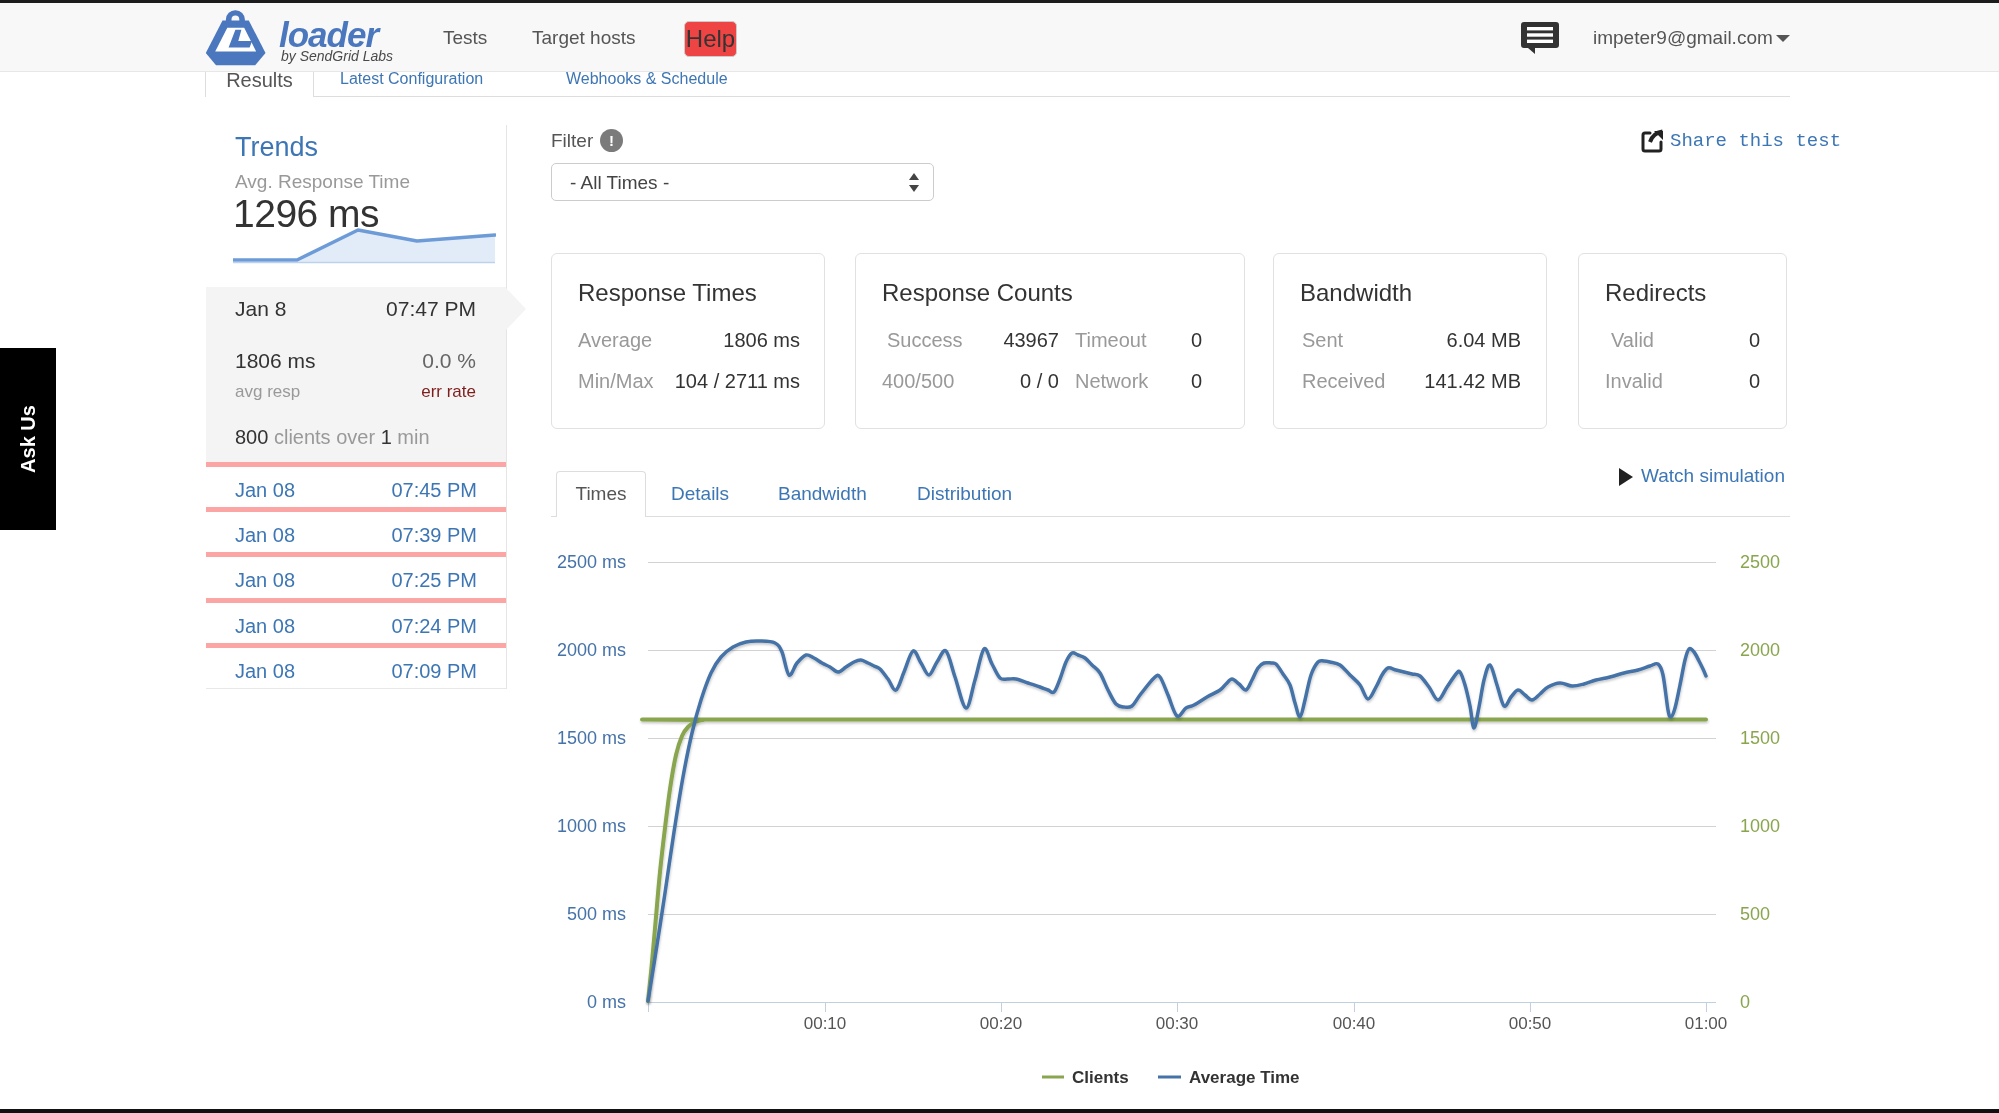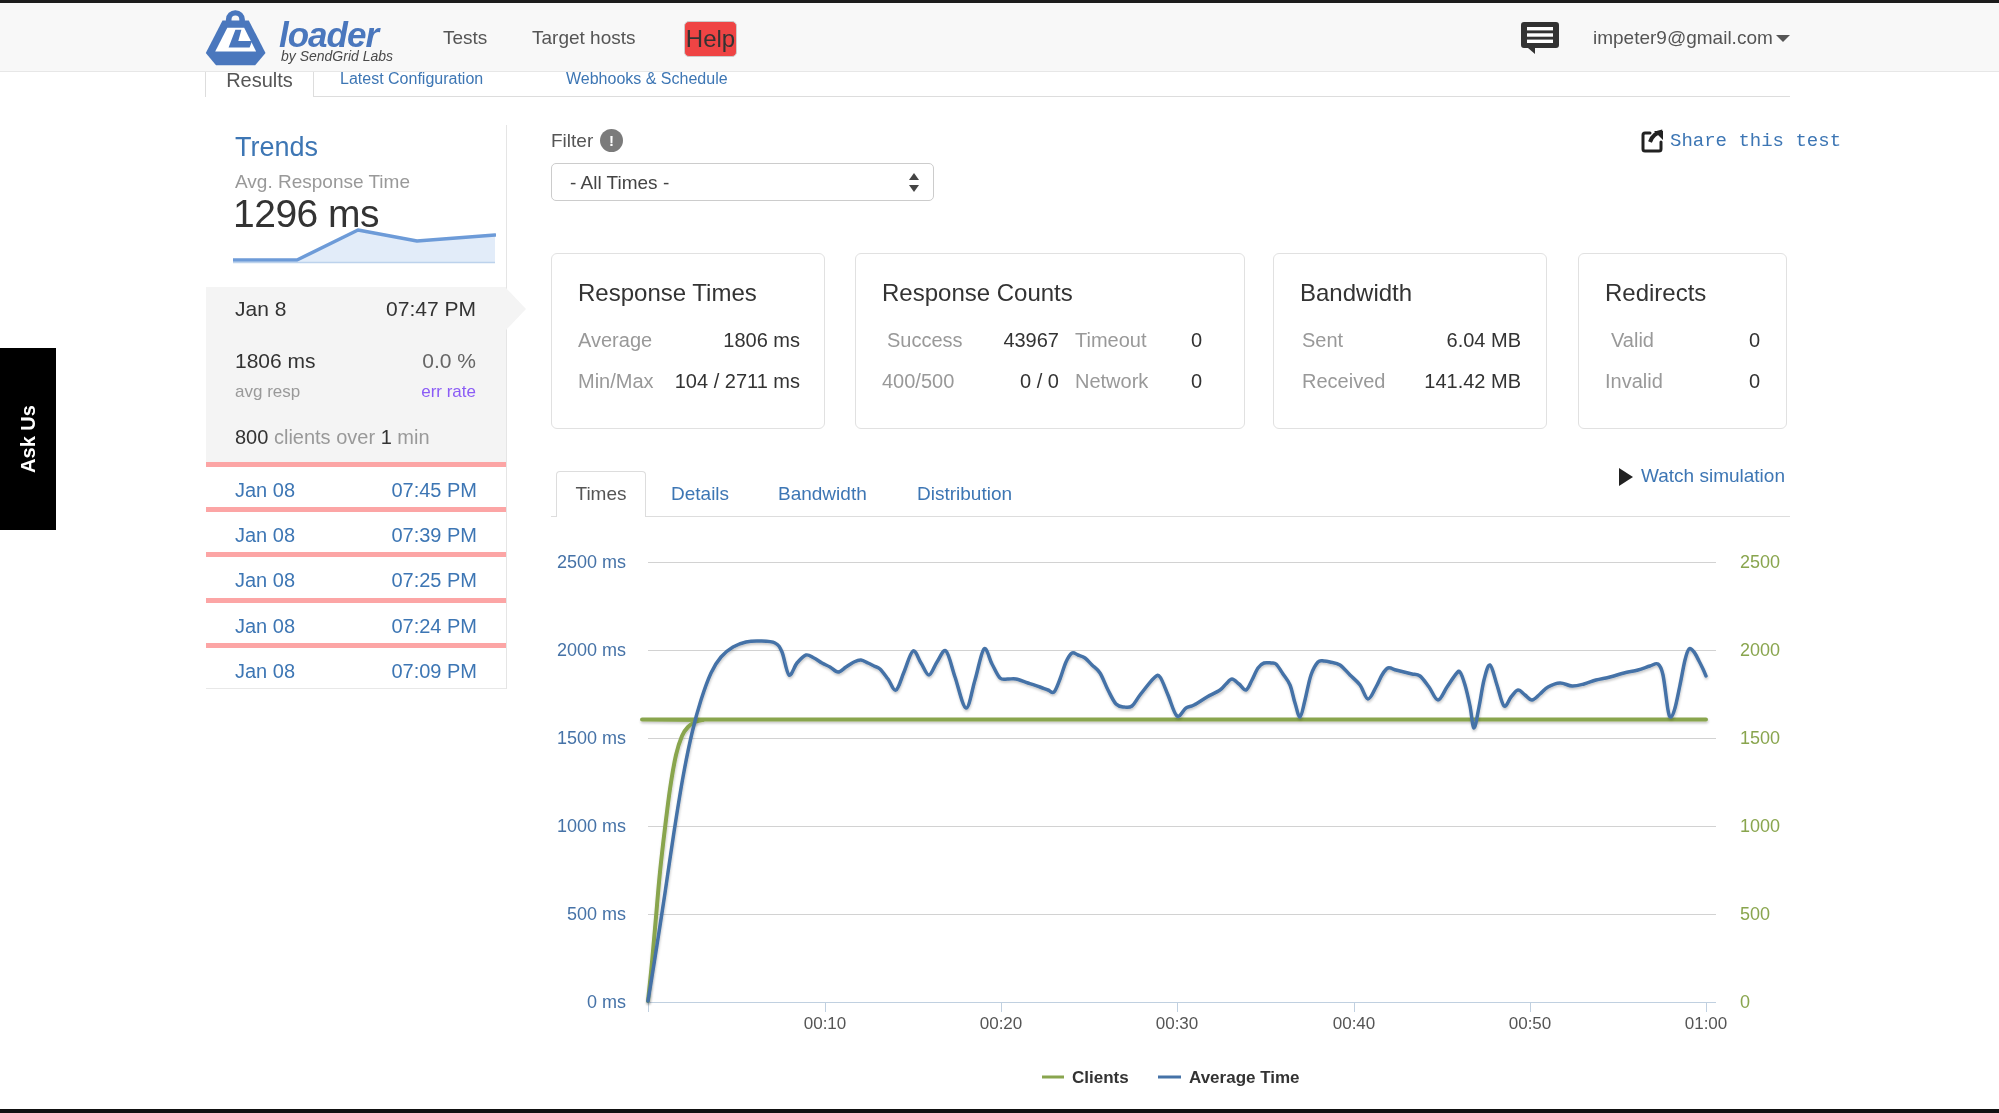--- a/index.html
+++ b/index.html
@@ -26,21 +26,21 @@
   .trends { left:235px; top:132px; font-size:27px; color:#3d76b4; }
   .avglabel { left:235px; top:171px; font-size:19px; color:#999; }
   .avgbig { left:233px; top:192px; font-size:39px; font-weight:normal; color:#333; letter-spacing:-0.5px; }
   .selbox { left:206px; top:287px; width:300px; height:176px; background:#f4f4f4; }
   .selarrow { left:506px; top:288px; width:0; height:0; border-top:21px solid transparent; border-bottom:21px solid transparent; border-left:20px solid #f4f4f4; }
   .r1l { left:235px; top:297px; font-size:21px; color:#333; }
   .r1r { left:306px; top:297px; width:170px; font-size:21px; color:#333; text-align:right; }
   .r2l { left:235px; top:349px; font-size:21px; color:#333; }
   .r2r { left:306px; top:349px; width:170px; font-size:21px; color:#666; text-align:right; }
   .r3l { left:235px; top:382px; font-size:17px; color:#999; }
-  .r3r { left:306px; top:382px; width:170px; font-size:17px; color:#8b5cf6; text-align:right; }
+  .r3r { left:306px; top:382px; width:170px; font-size:17px; color:#7f1d1d; text-align:right; }
   .r4 { left:235px; top:426px; font-size:20px; color:#999; }
   .runrow { left:206px; width:300px; height:45px; border-top:5px solid #fca5a5; }
   .runrow .d { position:absolute; left:29px; top:12px; font-size:20px; color:#3d76b4; }
   .runrow .t { position:absolute; right:29px; top:12px; font-size:20px; color:#3d76b4; }
   .runbottom { left:206px; top:688px; width:300px; height:1px; background:#e8e8e8; }
   .askus { left:0; top:348px; width:56px; height:182px; background:#000; z-index:55; }
   .askus span { position:absolute; left:50%; top:50%; transform:translate(-50%,-50%) rotate(-90deg); color:#fff; font-size:20px; font-weight:bold; white-space:nowrap; }
   
   .filterlbl { left:551px; top:130px; font-size:19px; color:#555; }
   .infocirc { left:600px; top:129px; width:23px; height:23px; border-radius:50%; background:#7b7b7b; color:#fff; font-size:15px; font-weight:bold; text-align:center; line-height:23px; }

